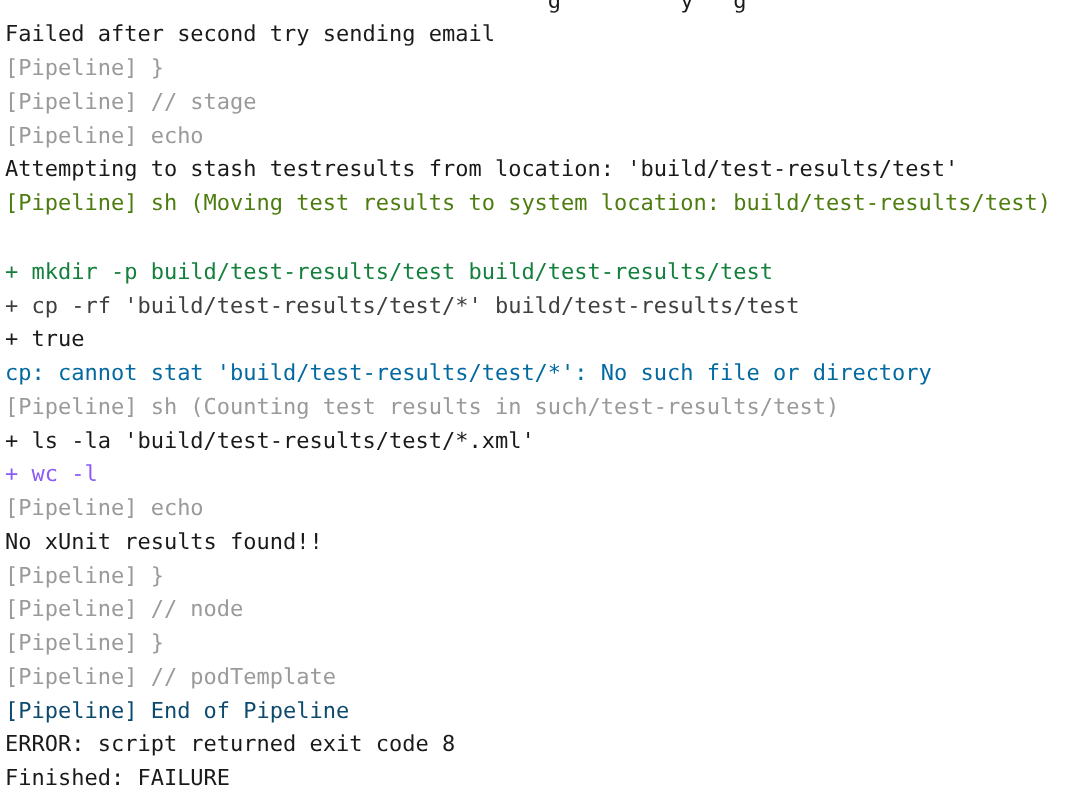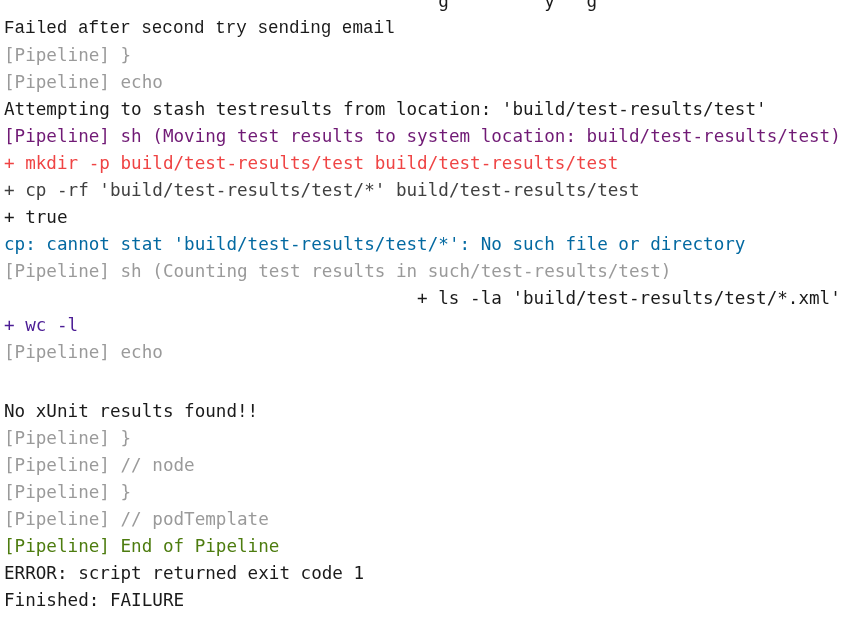--- a/index.html
+++ b/index.html
@@ -42,35 +42,36 @@
     .line.partial {
       color: #1a1a1a;
     }
   </style>
 </head>
 <body>
 
 <div class="console">
   <ol class="console-lines">
     <li class="line partial">                                         g         y   g</li>
-    <li class="line" style="color: rgb(26, 26, 26); font-family: Liberation Mono, monospace;">Failed after second try sending email</li>
+    <li class="line" style="color: rgb(26, 26, 26);">Failed after second try sending email</li>
     <li class="line pipeline" style="color: rgb(154, 154, 154);">[Pipeline] }</li>
+    <li class="line pipeline" style="color: rgb(154, 154, 154);">[Pipeline] // stage</li>
     <li class="line pipeline" style="color: rgb(154, 154, 154);">[Pipeline] echo</li>
     <li class="line" style="color: rgb(26, 26, 26);">Attempting to stash testresults from location: 'build/test-results/test'</li>
-    <li class="line pipeline" style="color: #701a75;">[Pipeline] sh (Moving test results to system location: build/test-results/test)</li>
-    <li class="line" style="color: #ef4444;">+ mkdir -p build/test-results/test build/test-results/test</li>
+    <li class="line pipeline" style="color: #4d7c0f;">[Pipeline] sh (Moving test results to system location: build/test-results/test)</li>
+    <li class="line" style="color: #15803d; margin-top: 28px;">+ mkdir -p build/test-results/test build/test-results/test</li>
     <li class="line" style="color: #404040;">+ cp -rf 'build/test-results/test/*' build/test-results/test</li>
     <li class="line" style="color: rgb(26, 26, 26);">+ true</li>
     <li class="line" style="color: #0369a1;">cp: cannot stat 'build/test-results/test/*': No such file or directory</li>
     <li class="line pipeline" style="color: rgb(154, 154, 154);">[Pipeline] sh (Counting test results in such/test-results/test)</li>
-    <li class="line" style="color: rgb(26, 26, 26); text-align: right;">+ ls -la 'build/test-results/test/*.xml'</li>
-    <li class="line" style="color: #4c1d95;">+ wc -l</li>
+    <li class="line" style="color: rgb(26, 26, 26);">+ ls -la 'build/test-results/test/*.xml'</li>
+    <li class="line" style="color: #8b5cf6;">+ wc -l</li>
     <li class="line pipeline" style="color: rgb(154, 154, 154);">[Pipeline] echo</li>
-    <li class="line" style="color: rgb(26, 26, 26); margin-top: 32px;">No xUnit results found!!</li>
+    <li class="line" style="color: rgb(26, 26, 26);">No xUnit results found!!</li>
     <li class="line pipeline" style="color: rgb(154, 154, 154);">[Pipeline] }</li>
     <li class="line pipeline" style="color: rgb(154, 154, 154);">[Pipeline] // node</li>
     <li class="line pipeline" style="color: rgb(154, 154, 154);">[Pipeline] }</li>
     <li class="line pipeline" style="color: rgb(154, 154, 154);">[Pipeline] // podTemplate</li>
-    <li class="line pipeline" style="color: #4d7c0f;">[Pipeline] End of Pipeline</li>
-    <li class="line" style="color: rgb(26, 26, 26);">ERROR: script returned exit code 1</li>
+    <li class="line pipeline" style="color: #0c4a6e;">[Pipeline] End of Pipeline</li>
+    <li class="line" style="color: rgb(26, 26, 26);">ERROR: script returned exit code 8</li>
     <li class="line" style="color: rgb(26, 26, 26);">Finished: FAILURE</li>
   </ol>
 </div>
 
 </body></html>

